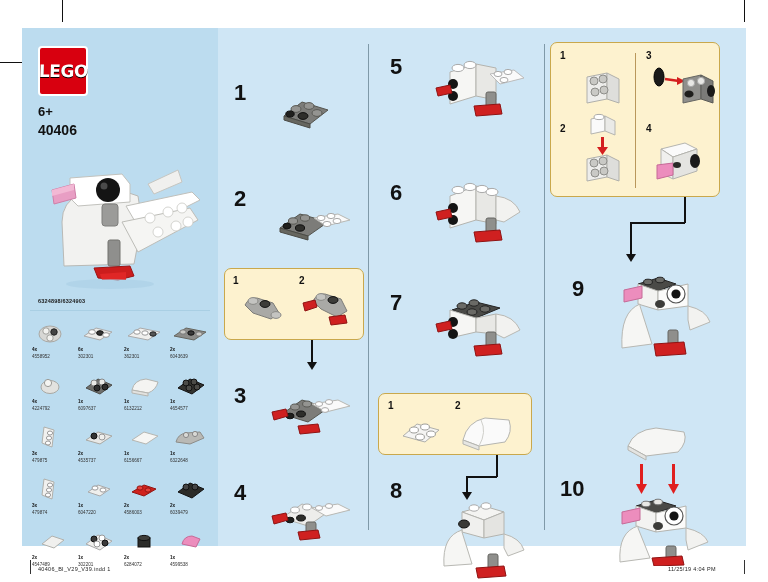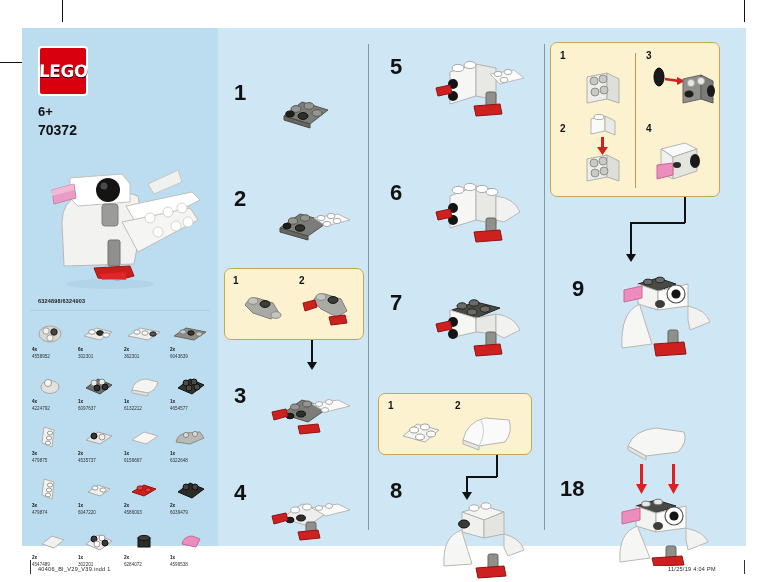--- a/index.html
+++ b/index.html
@@ -113,21 +113,21 @@
 
 <div class="sheet">
 
   <div class="left-panel">
 
     <div class="lego-logo">
       <span>LEGO</span>
     </div>
 
     <div class="age">6+</div>
-    <div class="setnum">70372</div>
+    <div class="setnum">40406</div>
 
     <div class="hero">
       <svg width="196" height="142" viewBox="0 0 196 142">
         <rect x="0" y="0" width="196" height="142" fill="#bcdcef"></rect>
 
         <path d="M42 118 L40 74 Q40 54 58 46 L92 40 L116 48 L120 74 L112 116 Z" fill="#f2f2f0" stroke="#b9b9b5" stroke-width="1"></path>
 
         <path d="M48 50 L48 30 L100 26 L108 36 L108 54 L56 58 Z" fill="#ffffff" stroke="#c2c2bd" stroke-width="1"></path>
 
         <path d="M30 42 L52 36 L54 50 L32 56 Z" fill="#e89ec4" stroke="#cf7fa8" stroke-width="1"></path>
@@ -688,21 +688,21 @@
           <circle cx="72" cy="34" r="9" fill="#fff" stroke="#555" stroke-width="1.2"></circle>
           <circle cx="72" cy="34" r="4.6" fill="#141414"></circle>
           <ellipse cx="56" cy="44" rx="5" ry="4" fill="#3c3c39"></ellipse>
           <path d="M18 88 Q16 52 36 44 L36 46 L48 84 Z" fill="#f6f6f4" stroke="#b8b8b3"></path>
           <path d="M84 46 Q102 50 106 62 L86 70 L84 60 Z" fill="#f2f2f0" stroke="#b8b8b3"></path>
           <rect x="64" y="70" width="10" height="16" rx="2" fill="#8f8f8c" stroke="#666662"></rect>
           <path d="M50 84 L80 82 L82 94 L52 96 Z" fill="#cf2020" stroke="#8f1313"></path>
         </svg>
       </div>
 
-      <div class="stepnum s-lg" style="left:14px;top:448px;">18</div>
+      <div class="stepnum s-lg" style="left:14px;top:448px;">10</div>
       <div class="model" style="left:56px;top:392px;">
         <svg width="120" height="146" viewBox="0 0 120 146">
 
           <path d="M26 26 Q32 10 54 8 L82 12 Q86 22 76 32 L44 36 Z" fill="#f6f6f4" stroke="#b5b5b0"></path>
           <path d="M26 26 L44 36 L44 40 L26 30 Z" fill="#e4e4e1" stroke="#b5b5b0"></path>
 
           <rect x="38" y="44" width="3" height="22" fill="#e01f1f"></rect>
           <path d="M34 64 L45 64 L39.5 74 Z" fill="#e01f1f"></path>
           <rect x="70" y="44" width="3" height="22" fill="#e01f1f"></rect>
           <path d="M66 64 L77 64 L71.5 74 Z" fill="#e01f1f"></path>

